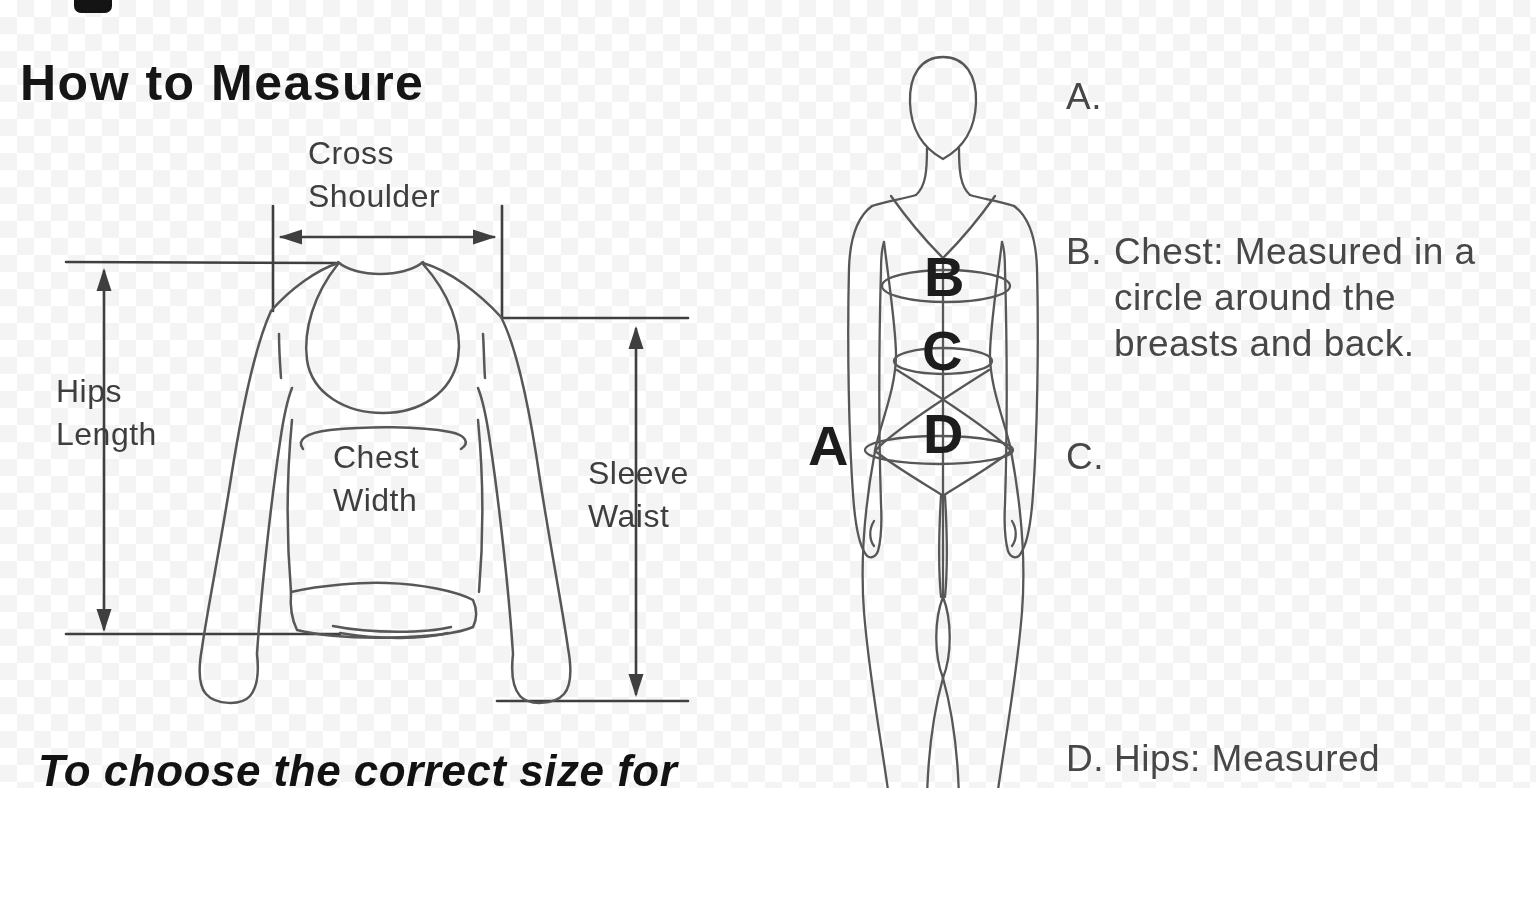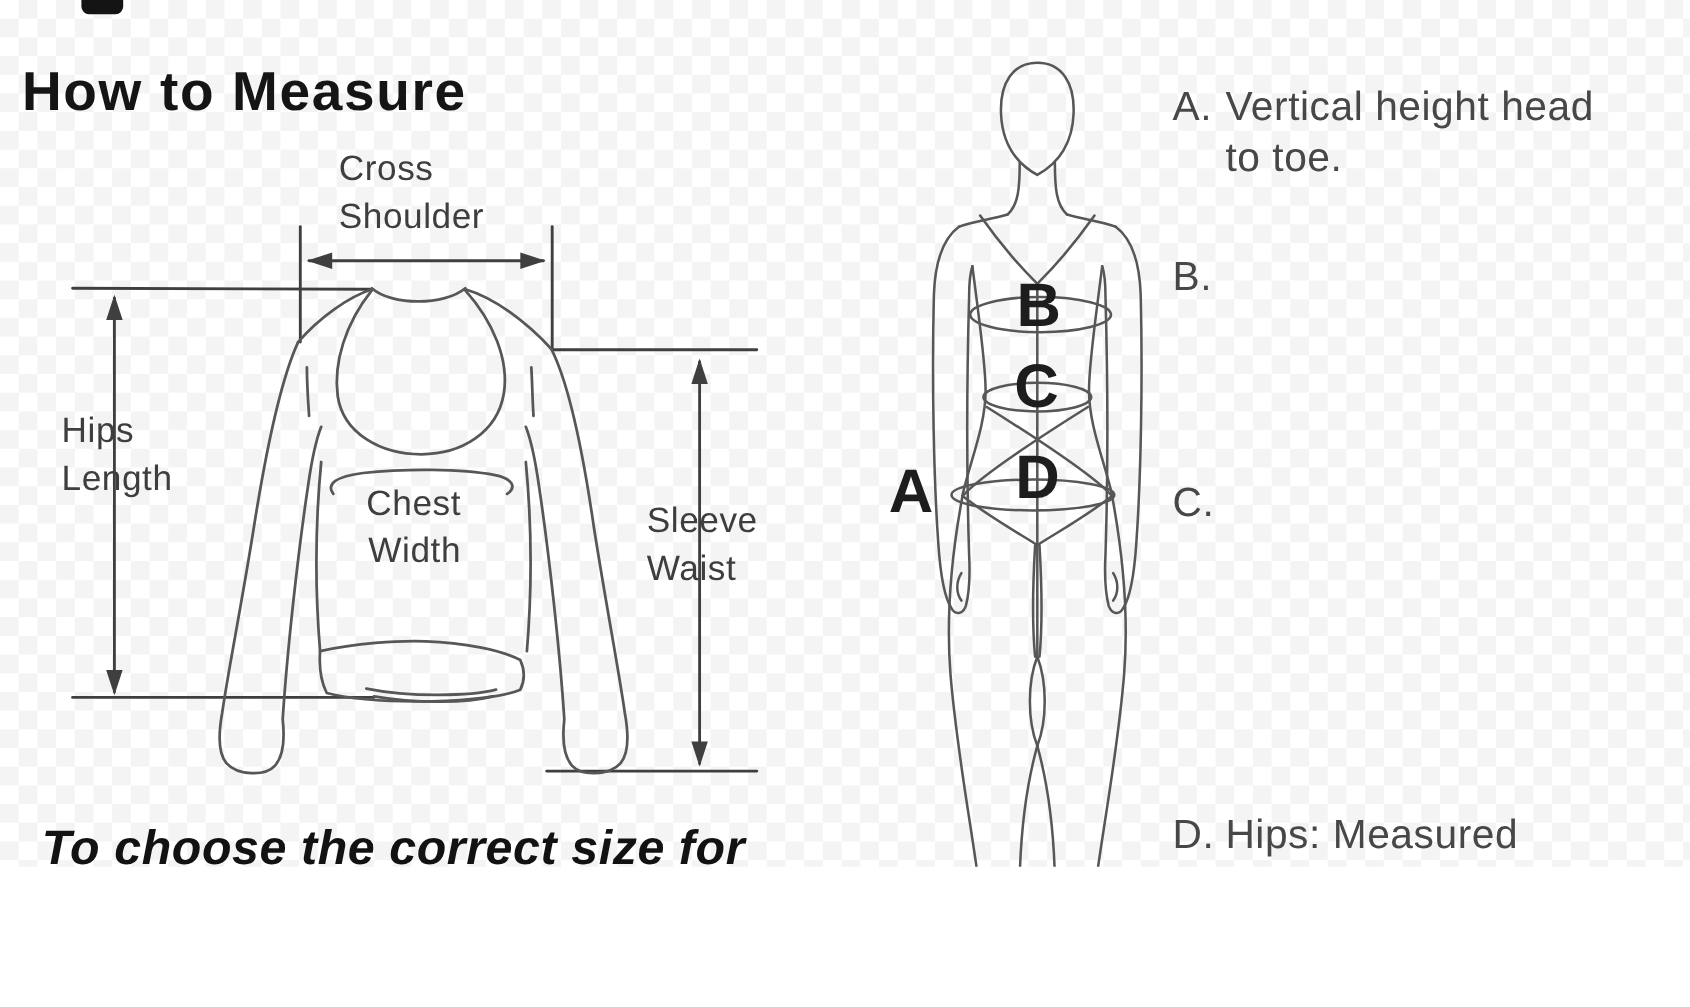--- a/index.html
+++ b/index.html
@@ -10,21 +10,21 @@
     background-size:34px 34px;
     font-family:"Liberation Sans", sans-serif;
     color:#1a1a1a;
   }
   .art{position:absolute;left:0;top:0;width:1536px;height:915px;}
   .txt{position:absolute;white-space:pre-line;}
   .title{left:20px;top:54px;font-size:50px;font-weight:700;letter-spacing:1.5px;color:#151515;}
   .lbl{font-size:32px;line-height:43px;color:#3e3e3e;letter-spacing:0.5px;}
   .lbl-cross{left:308px;top:132px;}
   .lbl-bodylen{left:56px;top:370px;}
-  .lbl-chestw{left:333px;top:436px;text-align:right;}
+  .lbl-chestw{left:333px;top:436px;}
   .lbl-sleevelen{left:588px;top:452px;}
   .marker{position:absolute;font-size:56px;font-weight:700;color:#1d1d1d;line-height:1;}
   .marker-a{left:808px;top:418px;}
   .marker-b{left:924px;top:249px;}
   .marker-c{left:922px;top:323px;}
   .marker-d{left:923px;top:406px;}
   .statement{left:38px;top:742px;font-size:44px;font-weight:700;line-height:57px;color:#121212;letter-spacing:0.5px;font-style:italic;}
   .note{position:absolute;left:1066px;display:flex;font-size:37px;line-height:46px;color:#474747;letter-spacing:0.5px;}
   .note-a{top:74px;}
   .note-b{top:229px;}
@@ -129,25 +129,26 @@
   <div class="marker marker-a">A</div>
   <div class="marker marker-b">B</div>
   <div class="marker marker-c">C</div>
   <div class="marker marker-d">D</div>
 
   <div class="txt statement">To choose the correct size for
 you measure your body like this:</div>
 
   <div class="note note-a">
     <span class="note-prefix">A.</span>
-    <span class="note-body">Vertical height head
-to toe.</span>
   </div>
   <div class="note note-b">
     <span class="note-prefix">B.</span>
+    <span class="note-body">Chest: Measured in a
+circle around the
+breasts and back.</span>
   </div>
   <div class="note note-c">
     <span class="note-prefix">C.</span>
   </div>
   <div class="note note-d">
     <span class="note-prefix">D.</span>
     <span class="note-body">Hips: Measured
 around the rear.
 Basic Meaurements
 of the Human Body.</span>

